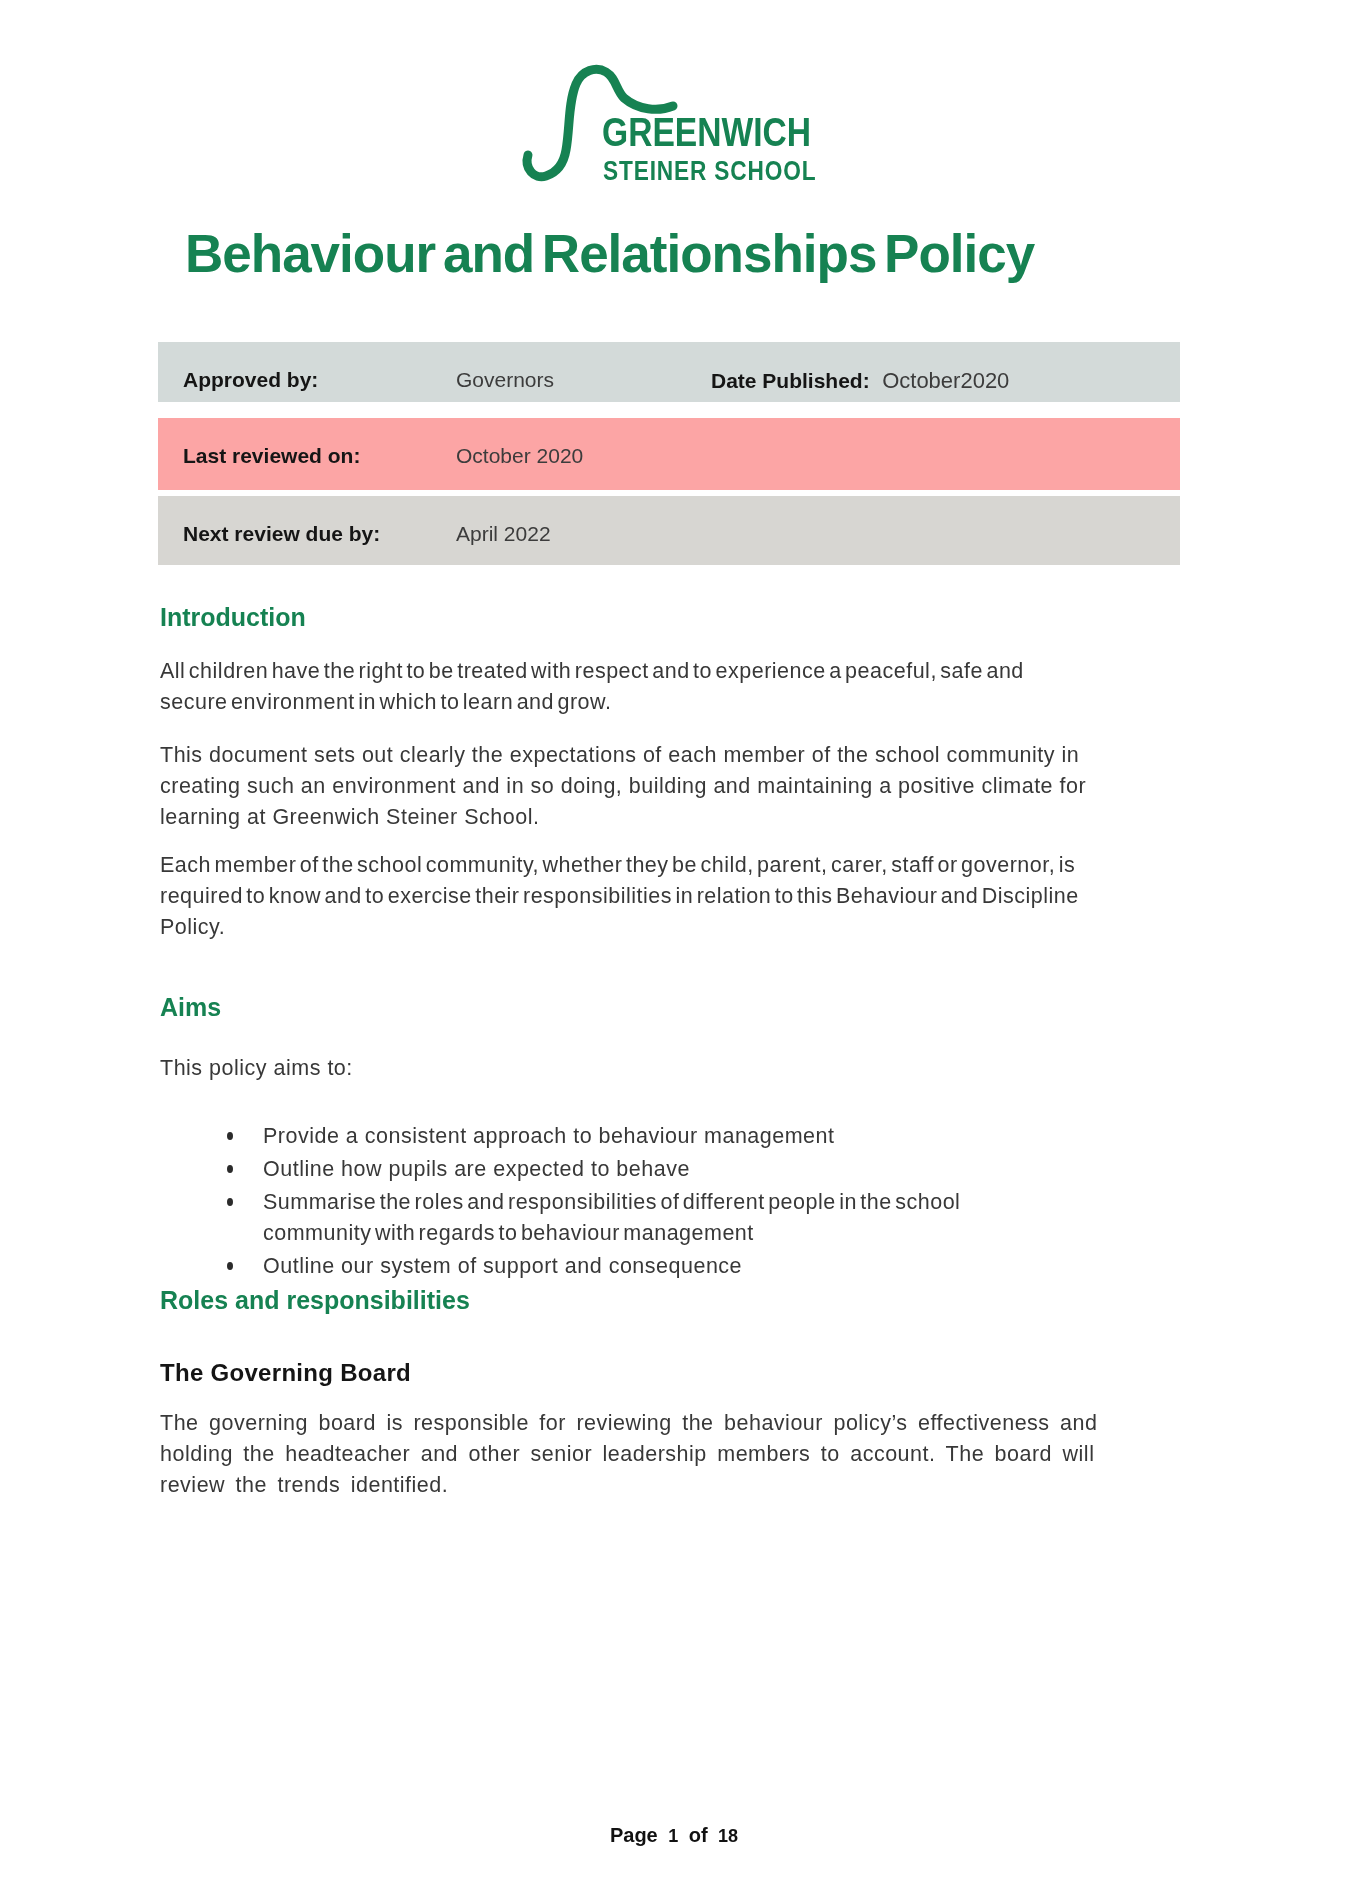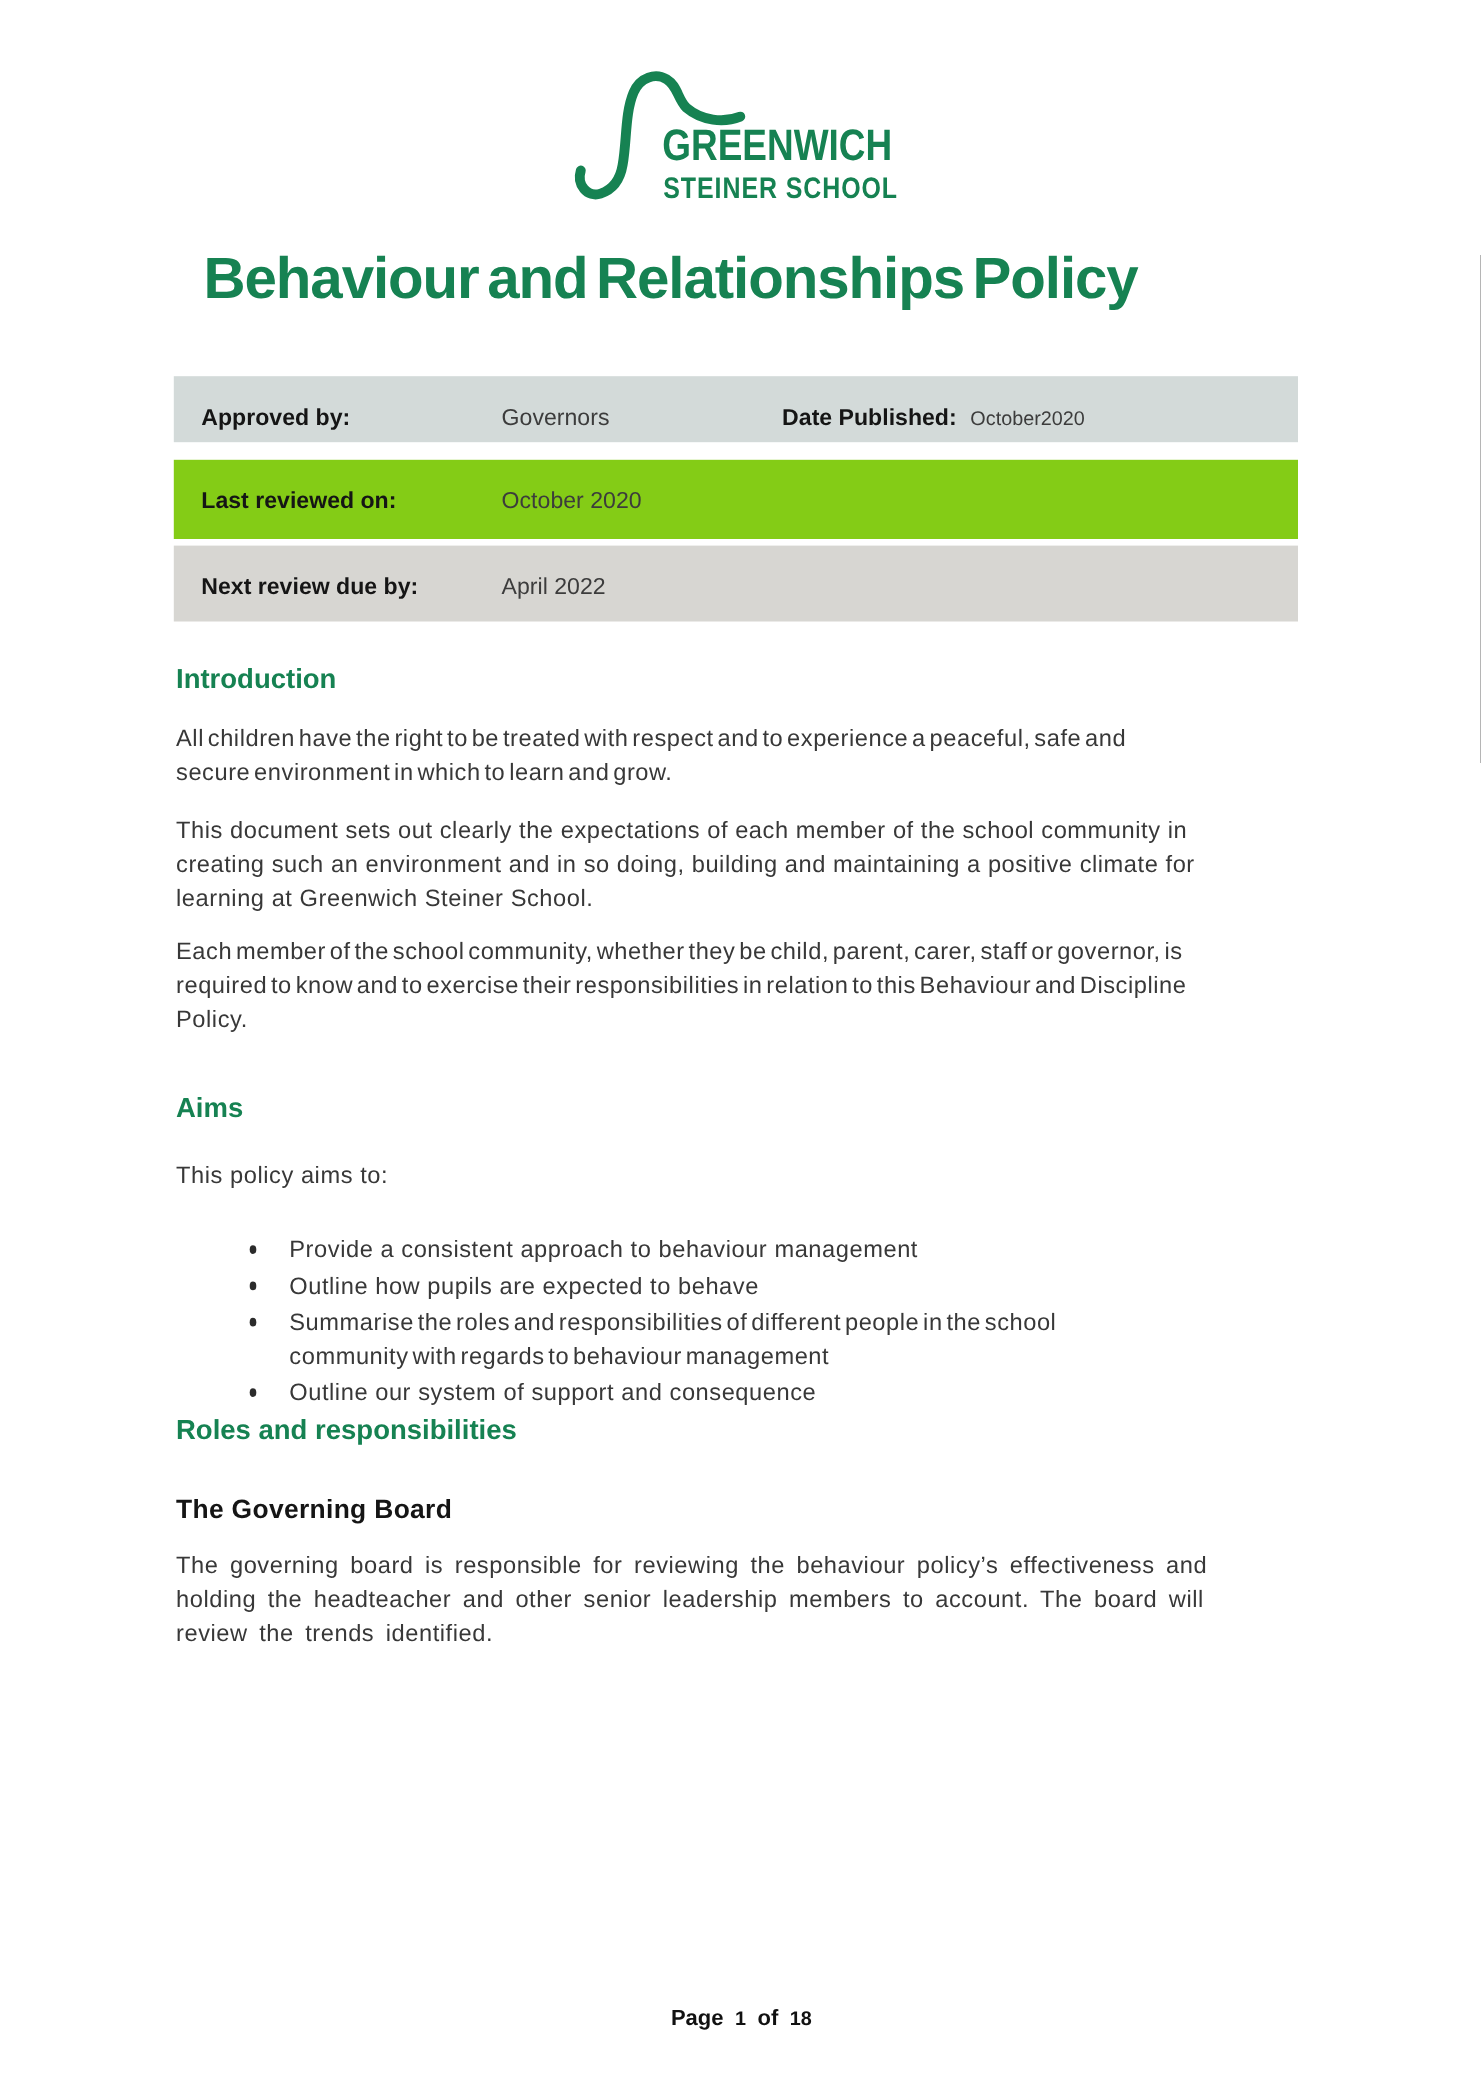--- a/index.html
+++ b/index.html
@@ -30,33 +30,33 @@
   
   .doc-title{
     position:absolute;left:185px;top:224px;width:1100px;
     font-size:53px;font-weight:bold;color:#168252;line-height:1.15;
     letter-spacing:-1px;word-spacing:-6px;white-space:nowrap;
   }
   
   .meta{position:absolute;left:158px;top:342px;width:1022px;}
   .meta-row{position:relative;width:100%;}
   .meta-row.r1{height:60px;background:#d3dad9;margin-bottom:16px;}
-  .meta-row.r2{height:72px;background:#84cc16;margin-bottom:6px;}
+  .meta-row.r2{height:72px;background:#fca5a5;margin-bottom:6px;}
   .meta-row.r3{height:69px;background:#d7d6d2;}
   .meta-label{
     position:absolute;left:25px;top:26px;
     font-size:21px;font-weight:bold;color:#151515;white-space:nowrap;
   }
   .meta-value{
     position:absolute;left:298px;top:26px;
     font-size:21px;color:#3c3c3c;white-space:nowrap;
   }
   .meta-pair2{position:absolute;left:553px;top:26px;white-space:nowrap;}
   .meta-pair2 .lbl{font-size:21px;font-weight:bold;color:#151515;}
-  .meta-pair2 .val{font-size:18px;color:#3c3c3c;margin-left:8px;}
+  .meta-pair2 .val{font-size:22px;color:#3c3c3c;margin-left:8px;}
   
   .h-green{
     position:absolute;left:160px;
     font-size:25px;font-weight:bold;color:#168252;line-height:1.1;
   }
   .h-sub{
     position:absolute;left:160px;
     font-size:24px;font-weight:bold;color:#151515;line-height:1.1;
     letter-spacing:.3px;
   }

